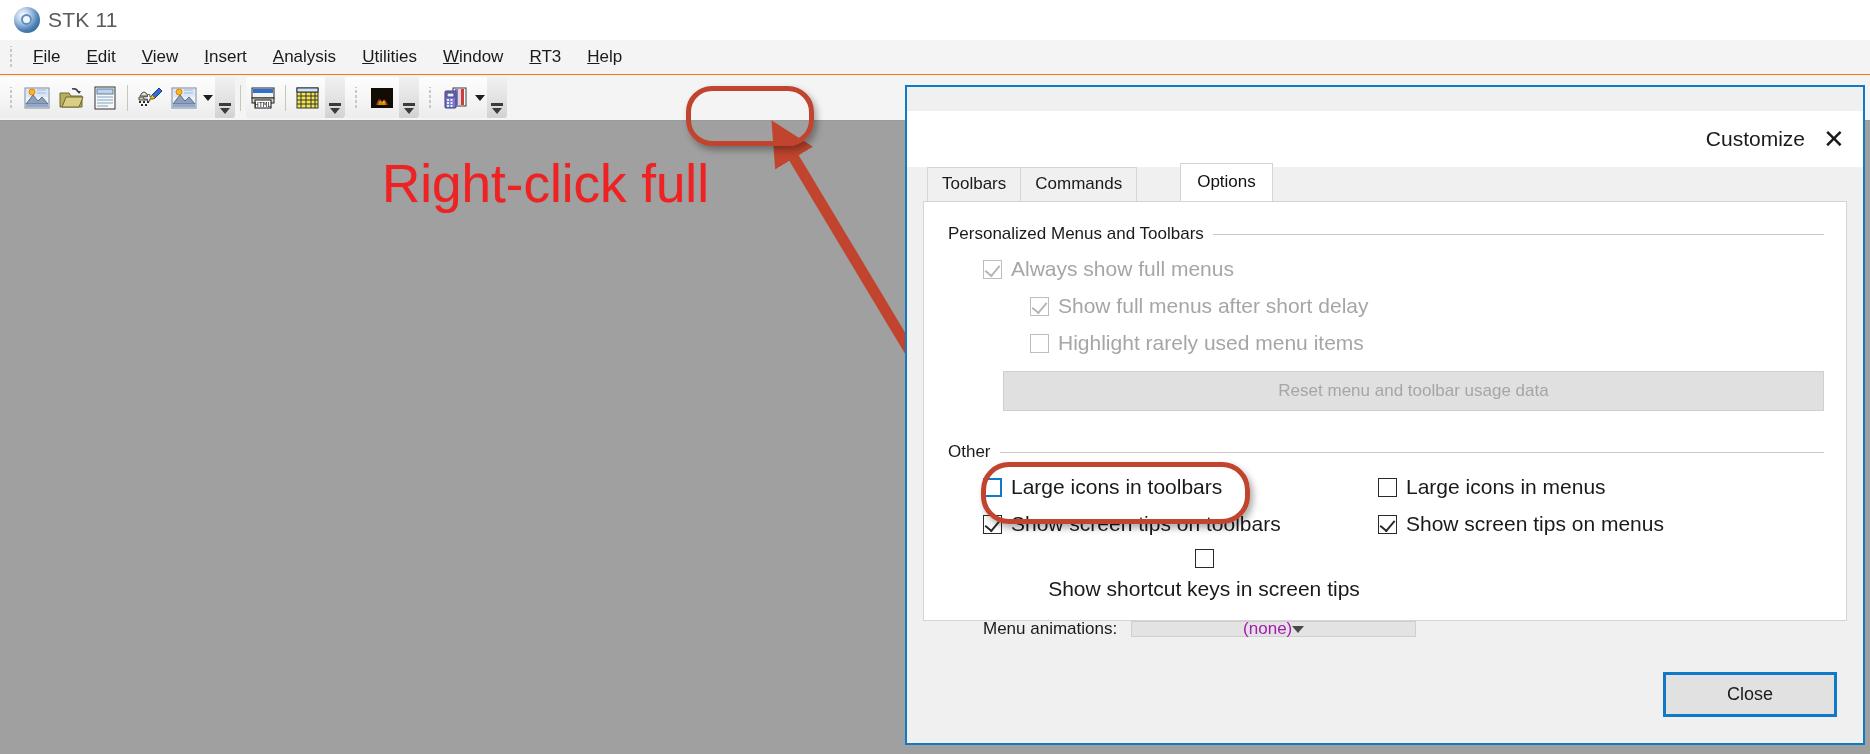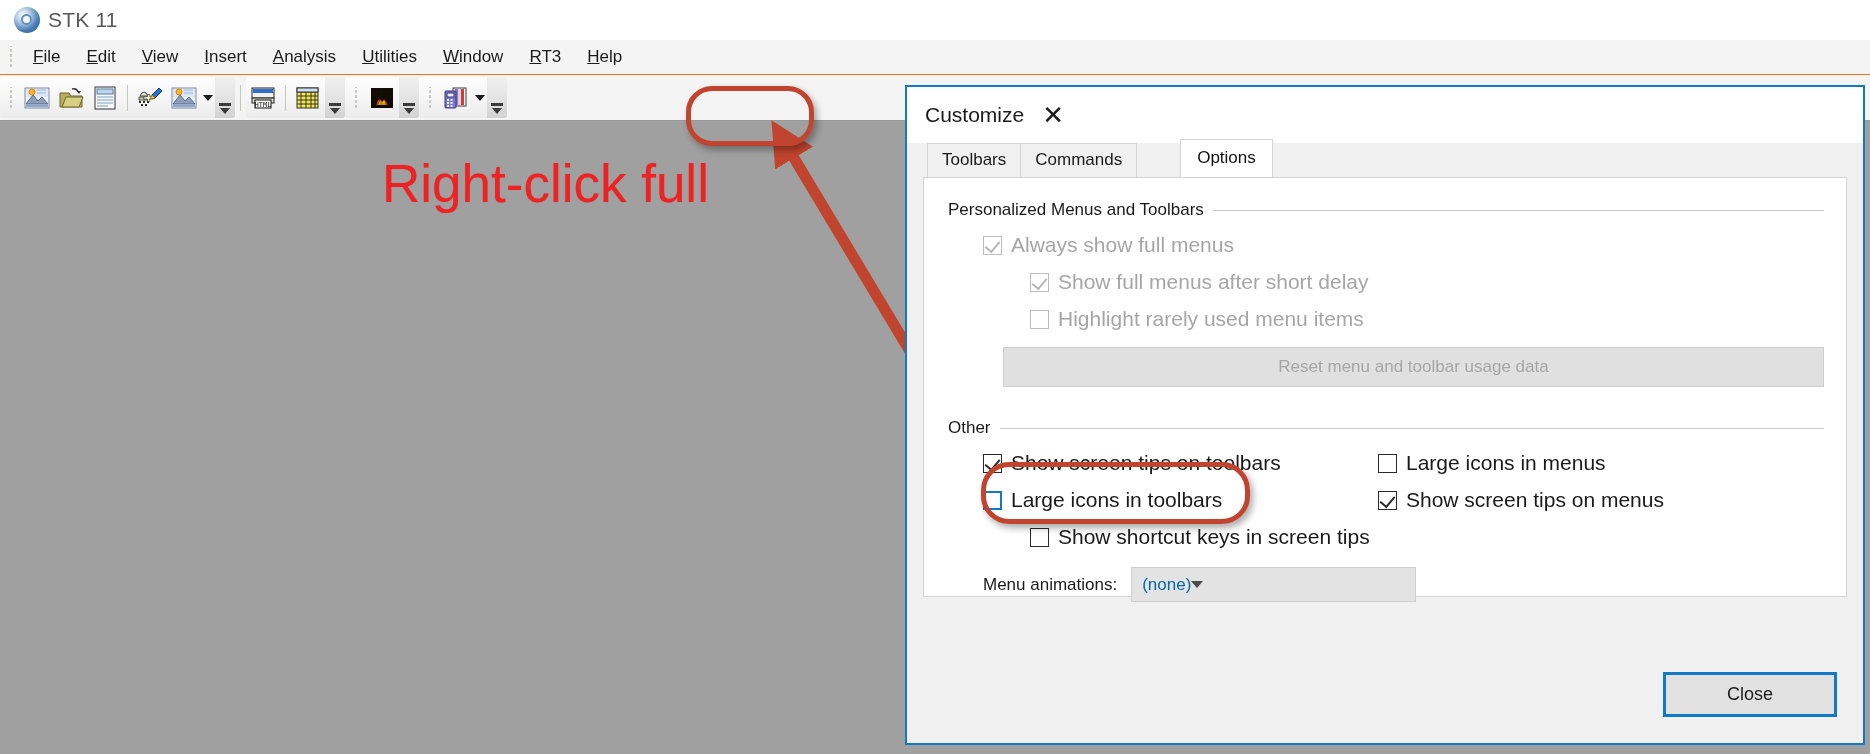--- a/index.html
+++ b/index.html
@@ -154,22 +154,23 @@
     position: absolute; left: 905px; top: 85px;
     width: 960px; height: 660px;
     background: #f0f0f0;
     border: 2px solid #1079c8;
     box-sizing: border-box;
     box-shadow: 0 0 0 0 rgba(0,0,0,0);
     font-size: 17px; color: #111;
   }
   .dlg-caption {
     height: 56px; background: #ffffff;
-    display: flex; align-items: center; justify-content: flex-start;
+    display: flex; align-items: center; justify-content: flex-end;
     padding: 0 0 0 18px;
+    margin-top: 24px;
   }
   .dlg-title { font-size: 21px; color: #1a1a1a; }
   .dlg-close {
     width: 58px; height: 54px;
     display: flex; align-items: center; justify-content: center;
     cursor: default; color: #1a1a1a; font-size: 26px; line-height: 1;
   }
   .dlg-body {
     margin: 0 16px; height: 480px;
     position: relative;
@@ -223,24 +224,24 @@
 
   .btn-reset {
     margin-left: 55px; margin-top: 16px;
     padding: 9px 24px; min-width: 310px;
     background: #e0e0e0; border: 1px solid #cfcfcf; color: #a6a6a6;
     font-size: 17px; text-align: center; box-sizing: border-box;
   }
   .select-row { display: flex; align-items: center; gap: 14px; margin-top: 18px; }
   .select-label { font-size: 17px; color: #1a1a1a; }
   .select {
-    width: 285px; height: 35px; background: #e3e3e3;
+    width: 285px; height: 16px; background: #e3e3e3;
     border: 1px solid #cfcfcf; box-sizing: border-box;
-    display: flex; align-items: center; justify-content: flex-start;
-    padding: 0 10px; font-size: 17px; color: #0369a1;
+    display: flex; align-items: center; justify-content: center;
+    padding: 0 10px; font-size: 17px; color: #a21caf;
   }
   .select .chev {
     width: 0; height: 0;
     border-left: 6px solid transparent; border-right: 6px solid transparent;
     border-top: 7px solid #4a4a4a;
   }
   .dlg-footer {
     position: absolute; left: 0; right: 0; bottom: 0; height: 98px;
     display: flex; align-items: center; justify-content: flex-end;
     padding-right: 26px; box-sizing: border-box;
@@ -481,28 +482,28 @@
 
         <div class="group" style="top:240px;">
           <div class="group-legend">
             <span>Other</span>
             <span class="rule"></span>
           </div>
 
           <div style="display:flex;">
             <div style="width:430px;">
               <div class="chk-row" style="margin-left:35px;">
+                <span class="chk focus"></span>
+                <span class="chk-label">Large icons in toolbars</span>
+              </div>
+              <div class="chk-row" style="margin-left:35px;">
                 <span class="chk checked"></span>
                 <span class="chk-label">Show screen tips on toolbars</span>
               </div>
-              <div class="chk-row" style="margin-left:35px;">
-                <span class="chk focus"></span>
-                <span class="chk-label">Large icons in toolbars</span>
-              </div>
-              <div class="chk-row" style="margin-left:82px;">
+              <div class="chk-row" style="margin-left:82px;flex-direction:column;">
                 <span class="chk"></span>
                 <span class="chk-label">Show shortcut keys in screen tips</span>
               </div>
             </div>
 
             <div style="width:400px;">
               <div class="chk-row">
                 <span class="chk"></span>
                 <span class="chk-label">Large icons in menus</span>
               </div>

